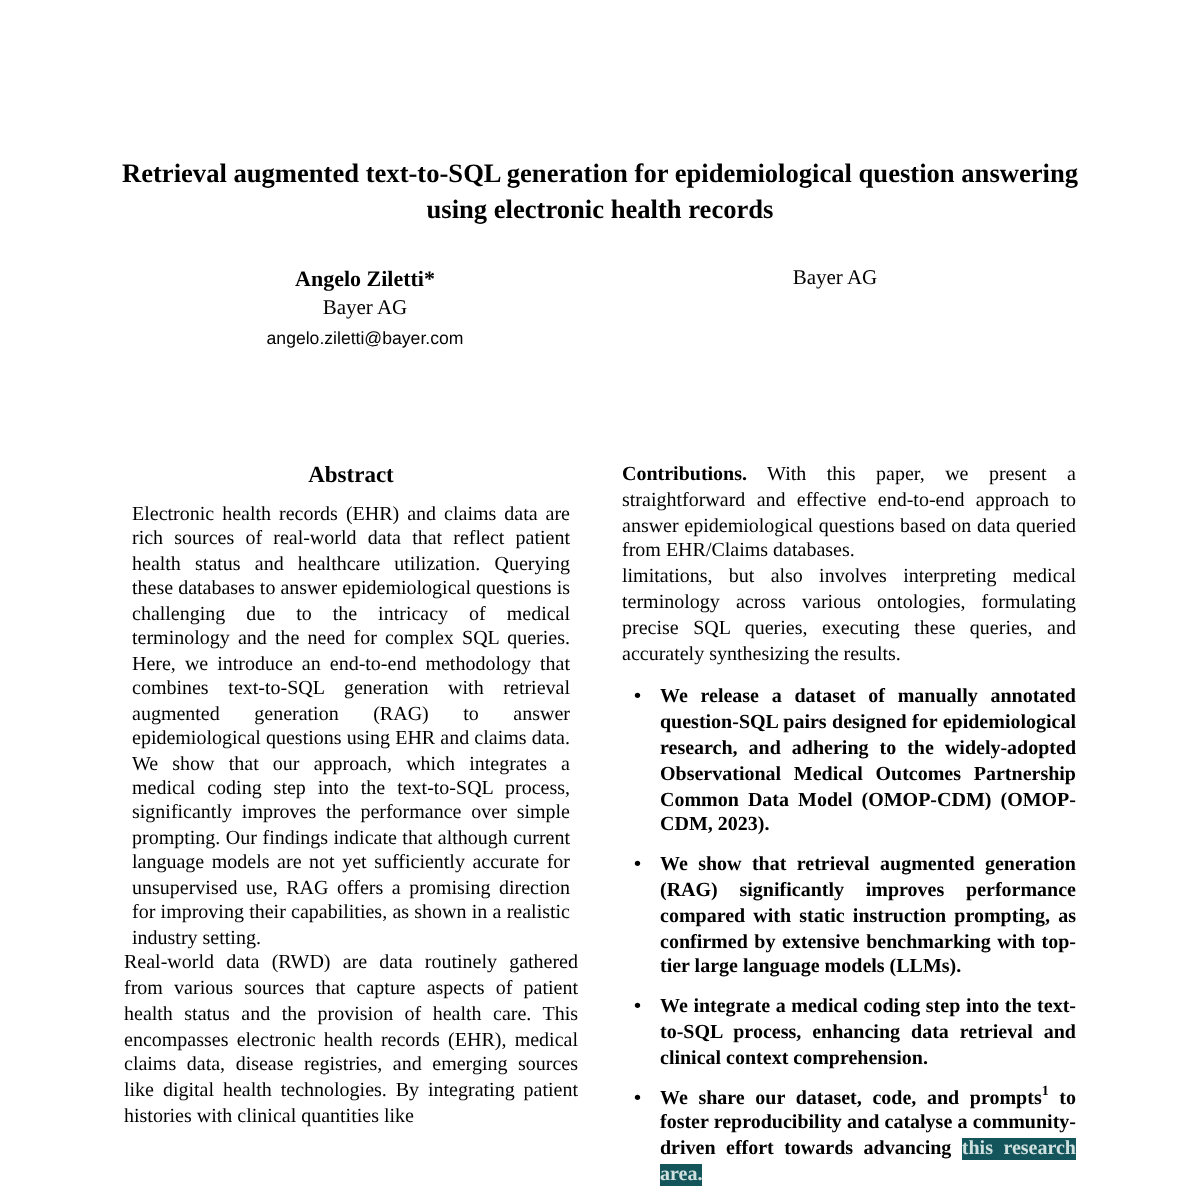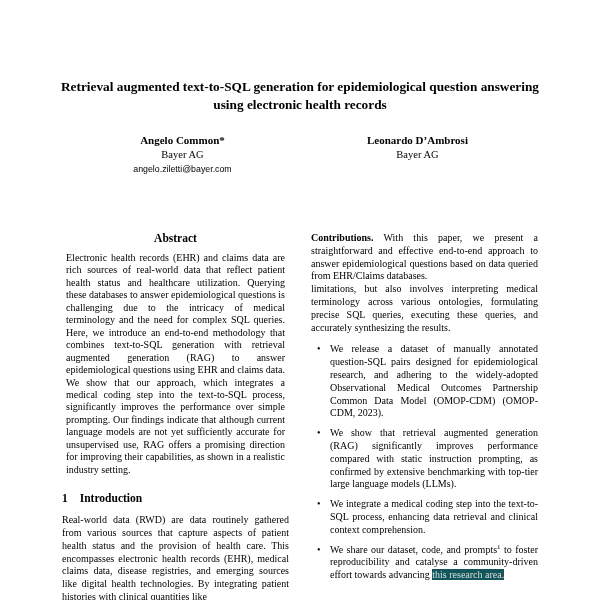--- a/index.html
+++ b/index.html
@@ -65,20 +65,21 @@
   .body-text {
     font-size: 10px;
     line-height: 12.8px;
     text-align: justify;
   }
   .bold { font-weight: bold; }
   .bullet-list {
     list-style: none;
     margin-top: 9px;
     padding-left: 6px;
+    font-weight: bold;
   }
   .bullet-item {
     position: relative;
     padding-left: 13px;
     margin-bottom: 7px;
     font-size: 10px;
     line-height: 12.8px;
     text-align: justify;
   }
   .bullet-item::before {
@@ -99,34 +100,32 @@
 </style>
 </head>
 <body>
 
 <div class="page">
 
   <h1 class="title">Retrieval augmented text-to-SQL generation for epidemiological question answering using electronic health records</h1>
 
   <div class="authors">
     <div class="author">
-      <div class="author-name">Angelo Common*</div>
+      <div class="author-name">Angelo Ziletti*</div>
       <div class="author-affiliation">Bayer AG</div>
       <div class="author-email">angelo.ziletti@bayer.com</div>
     </div>
     <div class="author">
-      <div class="author-name">Leonardo D’Ambrosi</div>
       <div class="author-affiliation">Bayer AG</div>
     </div>
   </div>
 
   <div class="col col-left">
     <h2 class="abstract-heading">Abstract</h2>
     <p class="abstract-body">Electronic health records (EHR) and claims data are rich sources of real-world data that reflect patient health status and healthcare utilization. Querying these databases to answer epidemiological questions is challenging due to the intricacy of medical terminology and the need for complex SQL queries. Here, we introduce an end-to-end methodology that combines text-to-SQL generation with retrieval augmented generation (RAG) to answer epidemiological questions using EHR and claims data. We show that our approach, which integrates a medical coding step into the text-to-SQL process, significantly improves the performance over simple prompting. Our findings indicate that although current language models are not yet sufficiently accurate for unsupervised use, RAG offers a promising direction for improving their capabilities, as shown in a realistic industry setting.</p>
-    <h2 class="section-heading"><span class="sec-num">1</span><span>Introduction</span></h2>
     <p class="body-text">Real-world data (RWD) are data routinely gathered from various sources that capture aspects of patient health status and the provision of health care. This encompasses electronic health records (EHR), medical claims data, disease registries, and emerging sources like digital health technologies. By integrating patient histories with clinical quantities like</p>
   </div>
 
   <div class="col col-right">
     <p class="body-text"><span class="bold">Contributions.</span><span> With this paper, we present a straightforward and effective end-to-end approach to answer epidemiological questions based on data queried from EHR/Claims databases.</span></p>
     <p class="body-text">limitations, but also involves interpreting medical terminology across various ontologies, formulating precise SQL queries, executing these queries, and accurately synthesizing the results.</p>
     <ul class="bullet-list">
       <li class="bullet-item"><span>We release a dataset of manually annotated question-SQL pairs designed for epidemiological research, and adhering to the widely-adopted Observational Medical Outcomes Partnership Common Data Model (OMOP-CDM) (OMOP-CDM, 2023).</span></li>
       <li class="bullet-item"><span>We show that retrieval augmented generation (RAG) significantly improves performance compared with static instruction prompting, as confirmed by extensive benchmarking with top-tier large language models (LLMs).</span></li>
       <li class="bullet-item"><span>We integrate a medical coding step into the text-to-SQL process, enhancing data retrieval and clinical context comprehension.</span></li>

